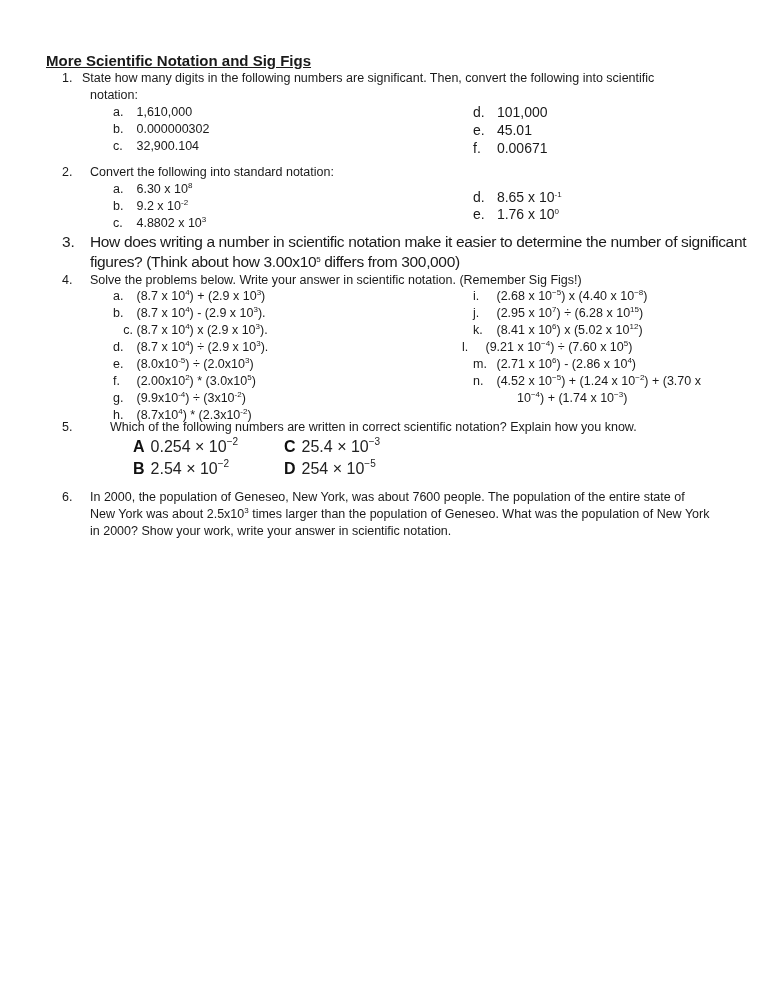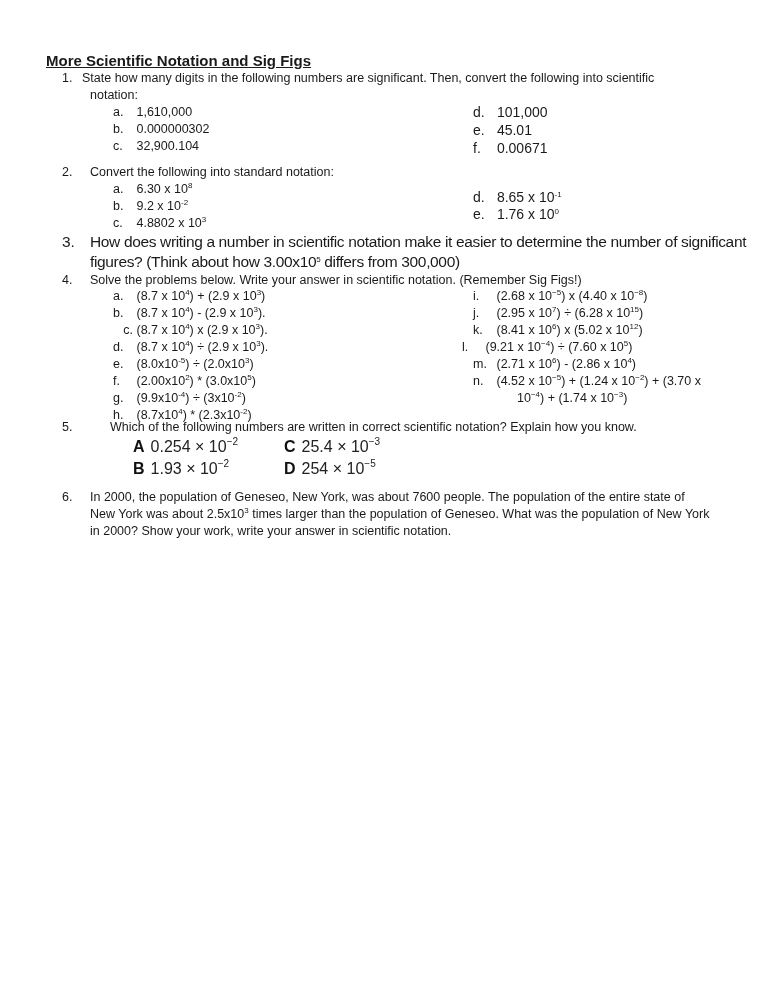--- a/index.html
+++ b/index.html
@@ -88,21 +88,21 @@
     <div class="abs qline" style="left:497px; top:391px;margin-left:20px;">
       <span>10</span><sup>−4</sup><span>) + (1.74 x 10</span><sup>−3</sup><span>)</span>
     </div>
   </div>
 
   <div>
     <div class="abs qline" style="left:62px; top:420px;">5.</div>
     <div class="abs qline" style="left:90px; top:420px;margin-left:20px;">Which of the following numbers are written in correct scientific notation?  Explain how you know.</div>
 
     <div class="abs choice" style="left:133px; top:438px;"><b>A</b><span>0.254 × 10</span><sup>−2</sup></div>
-    <div class="abs choice" style="left:133px; top:460px;"><b>B</b><span>1.93 × 10</span><sup>−2</sup></div>
+    <div class="abs choice" style="left:133px; top:460px;"><b>B</b><span>2.54 × 10</span><sup>−2</sup></div>
     <div class="abs choice" style="left:284px; top:438px;"><b>C</b><span>25.4 × 10</span><sup>−3</sup></div>
     <div class="abs choice" style="left:284px; top:460px;"><b>D</b><span>254 × 10</span><sup>−5</sup></div>
   </div>
 
   <div>
     <div class="abs qline" style="left:62px; top:490px;">6.</div>
     <div class="abs qline" style="left:90px; top:490px;">In 2000, the population of Geneseo, New York, was about 7600 people. The population of the entire state of</div>
     <div class="abs qline" style="left:90px; top:507px;"><span>New York was about 2.5x10</span><sup>3</sup><span> times larger than the population of Geneseo. What was the population of New York</span></div>
     <div class="abs qline" style="left:90px; top:524px;">in 2000? Show your work, write your answer in scientific notation.</div>
   </div>

